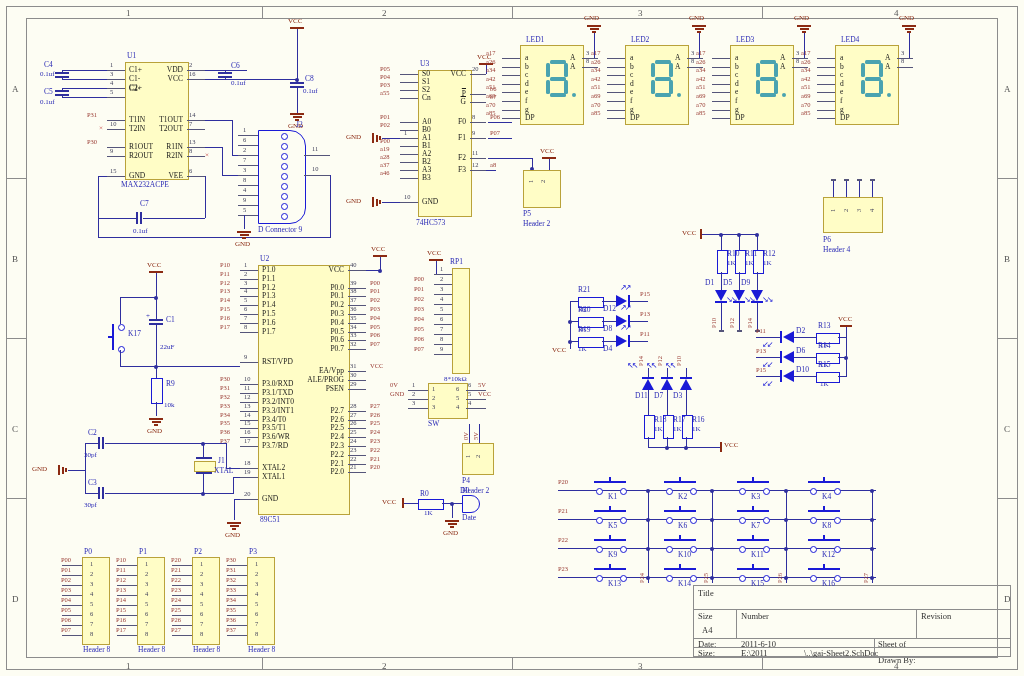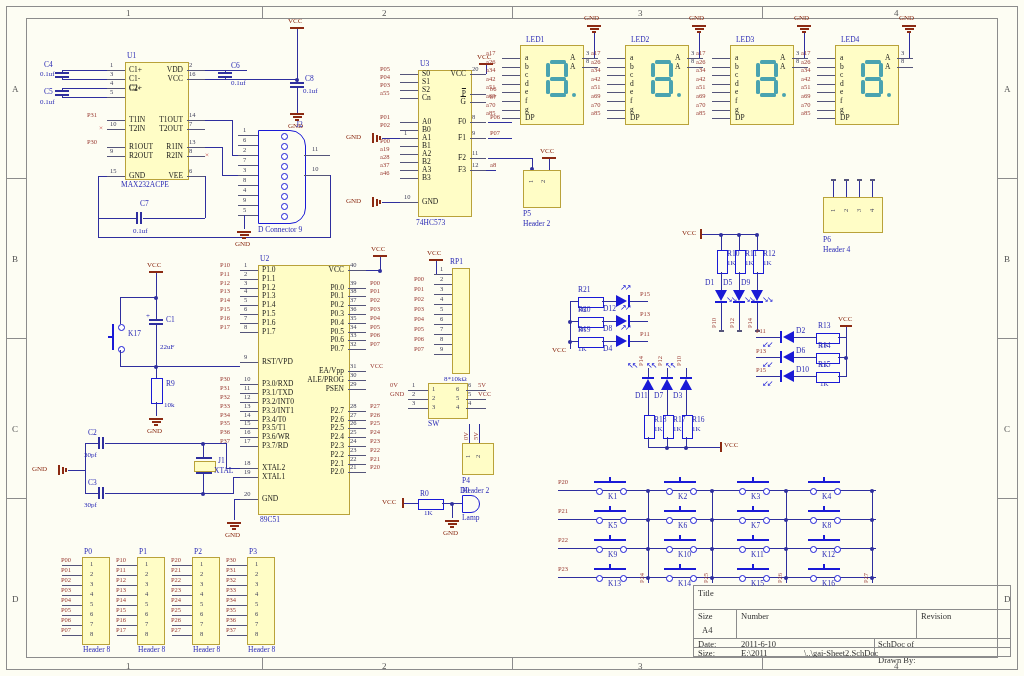--- a/index.html
+++ b/index.html
@@ -44,21 +44,21 @@
     <div class="tbline" style="left:42px;top:23px;width:1px;height:29px"></div>
     <div class="tbline" style="left:222px;top:23px;width:1px;height:29px"></div>
     <div class="tbline" style="left:180px;top:52px;width:1px;height:18px"></div>
     <span class="tbt" style="left:4px;top:3px">Title</span>
     <span class="tbt" style="left:4px;top:26px">Size</span>
     <span class="tbt" style="left:8px;top:40px">A4</span>
     <span class="tbt" style="left:47px;top:26px">Number</span>
     <span class="tbt" style="left:227px;top:26px">Revision</span>
     <span class="tbt" style="left:4px;top:54px">Date:</span>
     <span class="tbt" style="left:47px;top:54px">2011-6-10</span>
-    <span class="tbt" style="left:184px;top:54px">SchDoc   of</span>
+    <span class="tbt" style="left:184px;top:54px">Sheet   of</span>
     <span class="tbt" style="left:4px;top:63px">Size:</span>
     <span class="tbt" style="left:47px;top:63px">E:\2011</span>
     <span class="tbt" style="left:110px;top:63px">\..\gai-Sheet2.SchDoc</span>
     <span class="tbt" style="left:184px;top:70px">Drawn By:</span>
   </div>
 <div class="ab " style="left: 6px; top: 6px; width: 1010px; height: 662px; border: 1px solid rgb(140, 140, 140);"></div>
     <div class="ab " style="left: 26px; top: 18px; width: 970px; height: 638px; border: 1px solid rgb(140, 140, 140);"></div>
     <div class="t zone" style="left: 126px; top: 8px;">1</div>
     <div class="t zone" style="left: 126px; top: 661px;">1</div>
     <div class="t zone" style="left: 382px; top: 8px;">2</div>
@@ -821,21 +821,21 @@
     <div class="t pwr" style="left: 382px; top: 499px;">VCC</div>
     <div class="ab bar" style="left: 402px; top: 498px; width: 2px; height: 10px;"></div>
     <div class="ab w" style="left: 404px; top: 503px; width: 14px; height: 1px;"></div>
     <div class="ab rsym" style="left: 418px; top: 499px; width: 24px; height: 9px;"></div>
     <div class="t refd" style="left: 420px; top: 490px;">R0</div>
     <div class="t val" style="left: 424px; top: 510px;">1K</div>
     <div class="ab w" style="left: 442px; top: 503px; width: 20px; height: 1px;"></div>
     <div class="ab dot" style="left: 450px; top: 501.5px; width: 4px; height: 4px;"></div>
     <div class="ab lamp" style="left: 462px; top: 495px; width: 16px; height: 16px;"></div>
     <div class="t refd" style="left: 460px; top: 487px;">D0</div>
-    <div class="t refd" style="left: 462px; top: 514px;">Lamp</div>
+    <div class="t refd" style="left: 462px; top: 514px;">Date</div>
     <div class="ab w" style="left: 452px; top: 503px; width: 1px; height: 15px;"></div>
     <div class="ab bar" style="left: 445px; top: 520px; width: 14px; height: 2px;"></div>
     <div class="ab bar" style="left: 447.5px; top: 523px; width: 9px; height: 2px;"></div>
     <div class="ab bar" style="left: 450px; top: 526px; width: 4px; height: 2px;"></div>
     <div class="t pwr" style="left: 443px; top: 530px;">GND</div>
     <div class="ab w" style="left: 570px; top: 301px; width: 1px; height: 48px;"></div>
     <div class="t pwr" style="left: 552px; top: 347px;">VCC</div>
     <div class="ab w" style="left: 570px; top: 301px; width: 8px; height: 1px;"></div>
     <div class="ab rsym" style="left: 578px; top: 296.5px; width: 24px; height: 9px;"></div>
     <div class="t refd" style="left: 578px; top: 286px;">R21</div>

